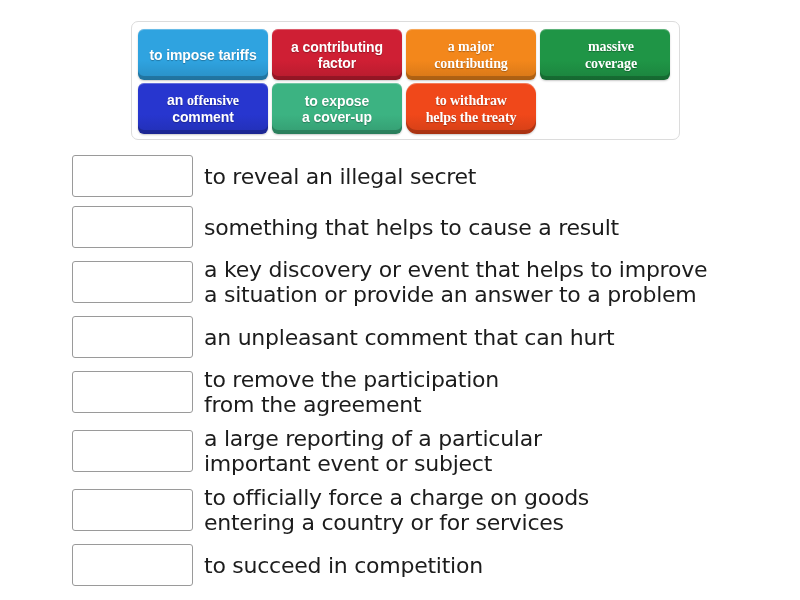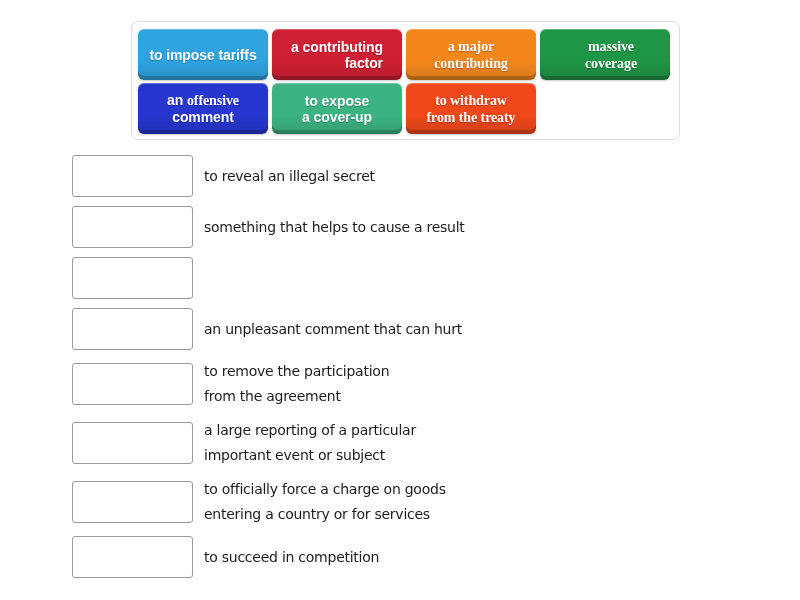--- a/index.html
+++ b/index.html
@@ -66,71 +66,73 @@
     flex: 0 0 auto;
     width: 121px;
     height: 42px;
     border: 1px solid #9a9a9a;
     border-radius: 3px;
     background: #ffffff;
     cursor: pointer;
   }
   .answer-text {
     margin-left: 11px;
-    font-size: 14px;
+    font-size: 22px;
     line-height: 25px;
     color: #1c1c1c;
     font-family: "DejaVu Sans", "Liberation Sans", sans-serif;
     white-space: pre-line;
     letter-spacing: -0.25px;
   }
   .row-2line .drop-box { margin-top: 0; }
 </style>
 </head>
 <body>
 
 <div id="tile-bank">
   <div class="tile-row" id="tile-row-0">
       <div class="tile" style="background: linear-gradient(rgb(47, 163, 224) 0%, rgb(47, 163, 224) 62%, rgba(0, 0, 0, 0.12) 100%), rgb(47, 163, 224);">
         <div><span>to impose tariffs</span></div>
       </div>
-      <div class="tile" style="background: linear-gradient(rgb(207, 31, 52) 0%, rgb(207, 31, 52) 62%, rgba(0, 0, 0, 0.12) 100%), rgb(207, 31, 52); text-align: right;">
+      <div class="tile" style="background: linear-gradient(rgb(207, 31, 52) 0%, rgb(207, 31, 52) 62%, rgba(0, 0, 0, 0.12) 100%), rgb(207, 31, 52);">
         <div><span>a contributing</span><br><span>factor</span></div>
       </div>
       <div class="tile" style="background: linear-gradient(rgb(243, 135, 27) 0%, rgb(243, 135, 27) 62%, rgba(0, 0, 0, 0.12) 100%), rgb(243, 135, 27);">
         <div><b>a major</b><br><b>contributing</b></div>
       </div>
       <div class="tile" style="background: linear-gradient(rgb(31, 149, 70) 0%, rgb(31, 149, 70) 62%, rgba(0, 0, 0, 0.12) 100%), rgb(31, 149, 70); padding-left: 16px;">
         <div><b>massive</b><br><b>coverage</b></div>
       </div>
     </div>
   <div class="tile-row" id="tile-row-1">
       <div class="tile" style="background: linear-gradient(rgb(39, 54, 207) 0%, rgb(39, 54, 207) 62%, rgba(0, 0, 0, 0.12) 100%), rgb(39, 54, 207);">
         <div><span>an </span><b>offensive</b><br><span>comment</span></div>
       </div>
       <div class="tile" style="background: linear-gradient(rgb(60, 179, 130) 0%, rgb(60, 179, 130) 62%, rgba(0, 0, 0, 0.12) 100%), rgb(60, 179, 130);">
         <div><span>to expose</span><br><span>a cover-up</span></div>
       </div>
-      <div class="tile" style="background: linear-gradient(rgb(240, 72, 26) 0%, rgb(240, 72, 26) 62%, rgba(0, 0, 0, 0.12) 100%), rgb(240, 72, 26);">
-        <div><b>to withdraw</b><br><b>from the treaty</b></div>
+      <div class="tile" style="background: linear-gradient(rgb(240, 72, 26) 0%, rgb(240, 72, 26) 62%, rgba(0, 0, 0, 0.12) 100%), rgb(240, 72, 26); border-radius: 11px;">
+        <div><b>to withdraw</b><br><b>helps the treaty</b></div>
       </div>
     </div>
 </div>
 
 <div id="answer-list">
     <div class="answer-row">
       <div class="drop-box"></div>
       <div class="answer-text">to reveal an illegal secret</div>
     </div>
     <div class="answer-row">
       <div class="drop-box"></div>
       <div class="answer-text">something that helps to cause a result</div>
     </div>
     <div class="answer-row row-2line">
       <div class="drop-box"></div>
+      <div class="answer-text">a key discovery or event that helps to improve
+a situation or provide an answer to a problem</div>
     </div>
     <div class="answer-row">
       <div class="drop-box"></div>
       <div class="answer-text">an unpleasant comment that can hurt</div>
     </div>
     <div class="answer-row row-2line">
       <div class="drop-box"></div>
       <div class="answer-text">to remove the participation
 from the agreement</div>
     </div>

